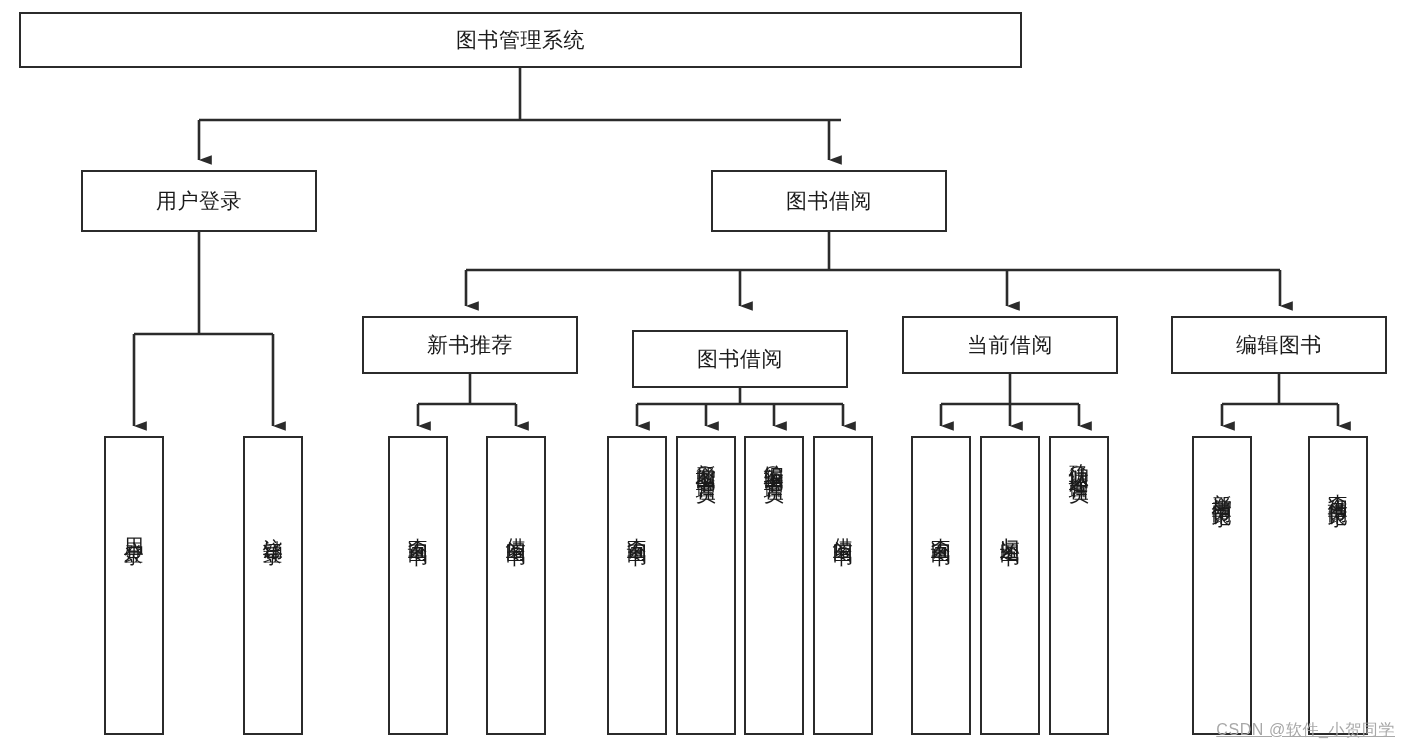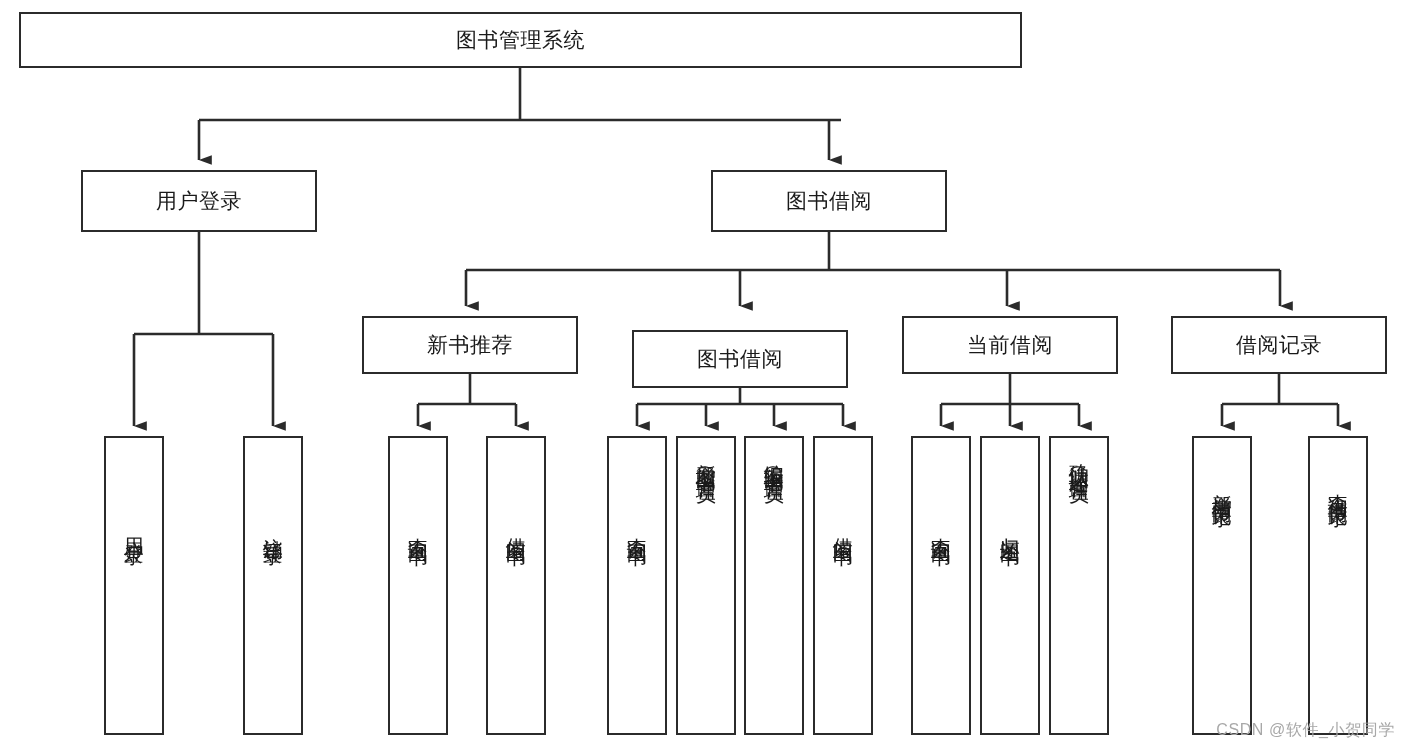--- a/index.html
+++ b/index.html
@@ -65,20 +65,21 @@
   }
   #watermark {
     position: absolute;
     right: 10px;
     bottom: 6px;
     font-size: 16px;
     color: #a8a8a8;
     letter-spacing: 0.6px;
     white-space: nowrap;
     user-select: none;
+    text-decoration: underline;
   }
 </style>
 </head>
 <body>
 
 <div id="canvas">
 
   <svg id="wires" viewBox="0 0 1405 747" xmlns="http://www.w3.org/2000/svg">
     <defs>
       <marker id="arrow" viewBox="0 0 12 14" refX="5.5" refY="13.4" markerWidth="12" markerHeight="14" orient="auto-start-reverse" markerUnits="userSpaceOnUse">
@@ -149,21 +150,21 @@
 
   <div class="node h" style="left:632px; top:316px; width:216px; height:58px;margin-top:14px;">
     <span class="node-label">图书借阅</span>
   </div>
 
   <div class="node h" style="left:902px; top:316px; width:216px; height:58px;">
     <span class="node-label">当前借阅</span>
   </div>
 
   <div class="node h" style="left:1171px; top:316px; width:216px; height:58px;">
-    <span class="node-label">借阅记录</span>
+    <span class="node-label">编辑图书</span>
   </div>
 
   <div class="node v" style="left:104px; top:436px; width:60px; height:299px; padding-top:84px;">
     <span class="node-label">用户登录</span>
   </div>
 
   <div class="node v" style="left:243px; top:436px; width:60px; height:299px; padding-top:84px;">
     <span class="node-label">注销登录</span>
   </div>
 

